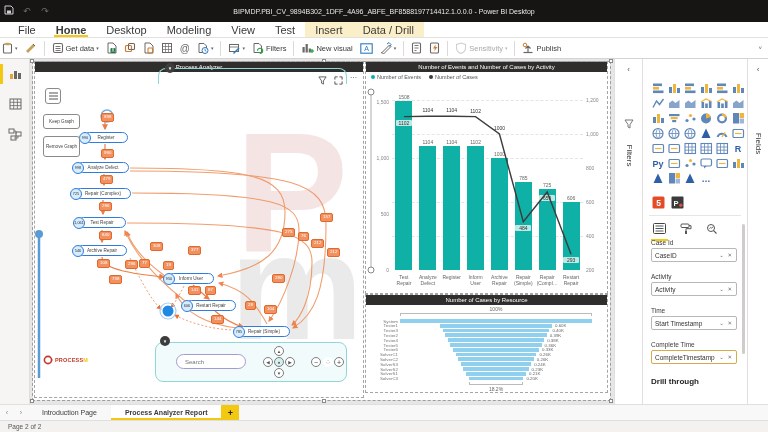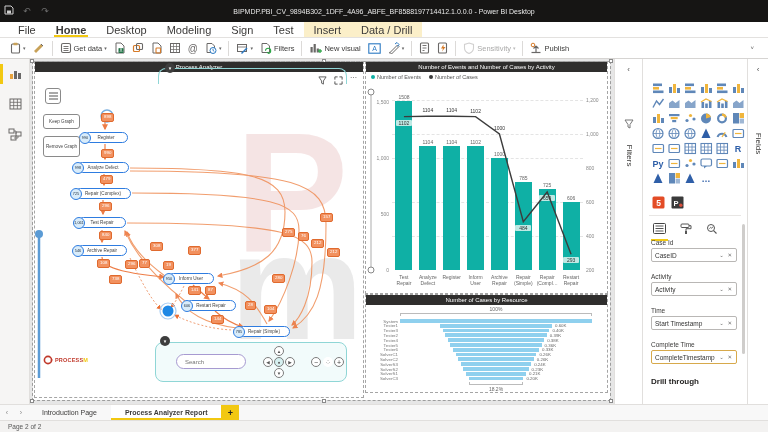--- a/index.html
+++ b/index.html
@@ -19,21 +19,21 @@
   .avatar{width:11px;height:11px;border-radius:50%;background:#f5f5f5;margin-right:6px;}
 
   
   #menubar{left:0;top:22px;width:768px;height:16px;background:#fff;border-bottom:1px solid #e3e1df;display:flex;align-items:stretch;padding-left:8px;}
   .menu-item{font-size:11px;color:#3b3a39;padding:0 10px;display:flex;align-items:center;position:relative;}
   .menu-item.active{font-weight:bold;}
   .menu-item.active::after{content:"";position:absolute;left:8px;right:8px;bottom:0;height:2px;background:#f2c811;}
   .menu-item.ctx{background:#fbefc9;}
 
   
-  #ribbon{left:0;top:38px;width:768px;height:21px;background:#fff;border-bottom:1px solid #d6d4d2;display:flex;align-items:center;padding:0 8px;gap:3px;}
+  #ribbon{left:0;top:38px;width:768px;height:21px;background:#fff;border-bottom:1px solid #d6d4d2;display:flex;align-items:center;padding:0 0;gap:3px;}
   .rsep{width:1px;height:15px;background:#dcdad8;margin:0 2px;}
   .ricon{display:flex;align-items:center;gap:2px;font-size:7.5px;color:#3b3a39;padding:0 2px;white-space:nowrap;}
   .ricon svg{display:block;}
   .chev{font-size:5px;color:#666;}
   .disabled{opacity:.45;}
   #ribbon-collapse{margin-left:auto;font-size:6px;color:#555;padding-right:6px;}
 
   
   #leftrail{left:0;top:59px;width:30px;height:345px;background:#f6f5f4;border-right:1px solid #e1dfdd;}
   .rail-item{position:relative;width:30px;height:30px;display:flex;align-items:center;justify-content:center;}
@@ -136,21 +136,21 @@
     <span class="tbtn dim">↶</span>
     <span class="tbtn dim">↷</span>
     <div id="tb-title">BIPMDP.PBI_CV_9894B302_1DFF_4A96_ABFE_BF8588197714412.1.0.0.0 - Power BI Desktop</div>
   </div>
 
   <div id="menubar" class="abs">
     <span class="menu-item">File</span>
     <span class="menu-item active">Home</span>
     <span class="menu-item">Desktop</span>
     <span class="menu-item">Modeling</span>
-    <span class="menu-item">Sign</span>
+    <span class="menu-item">View</span>
     <span class="menu-item">Test</span>
     <span class="menu-item ctx">Insert</span>
     <span class="menu-item ctx">Data / Drill</span>
   </div>
 
   <div id="ribbon" class="abs">
     <span class="ricon">
       <svg width="11" height="12" viewBox="0 0 11 12">
           <rect x="1.5" y="2" width="8" height="9" rx="1" fill="none" stroke="#6a6867" stroke-width="1.1"></rect>
           <rect x="3.5" y="0.8" width="4" height="2.4" rx="0.5" fill="#c8a158"></rect>

